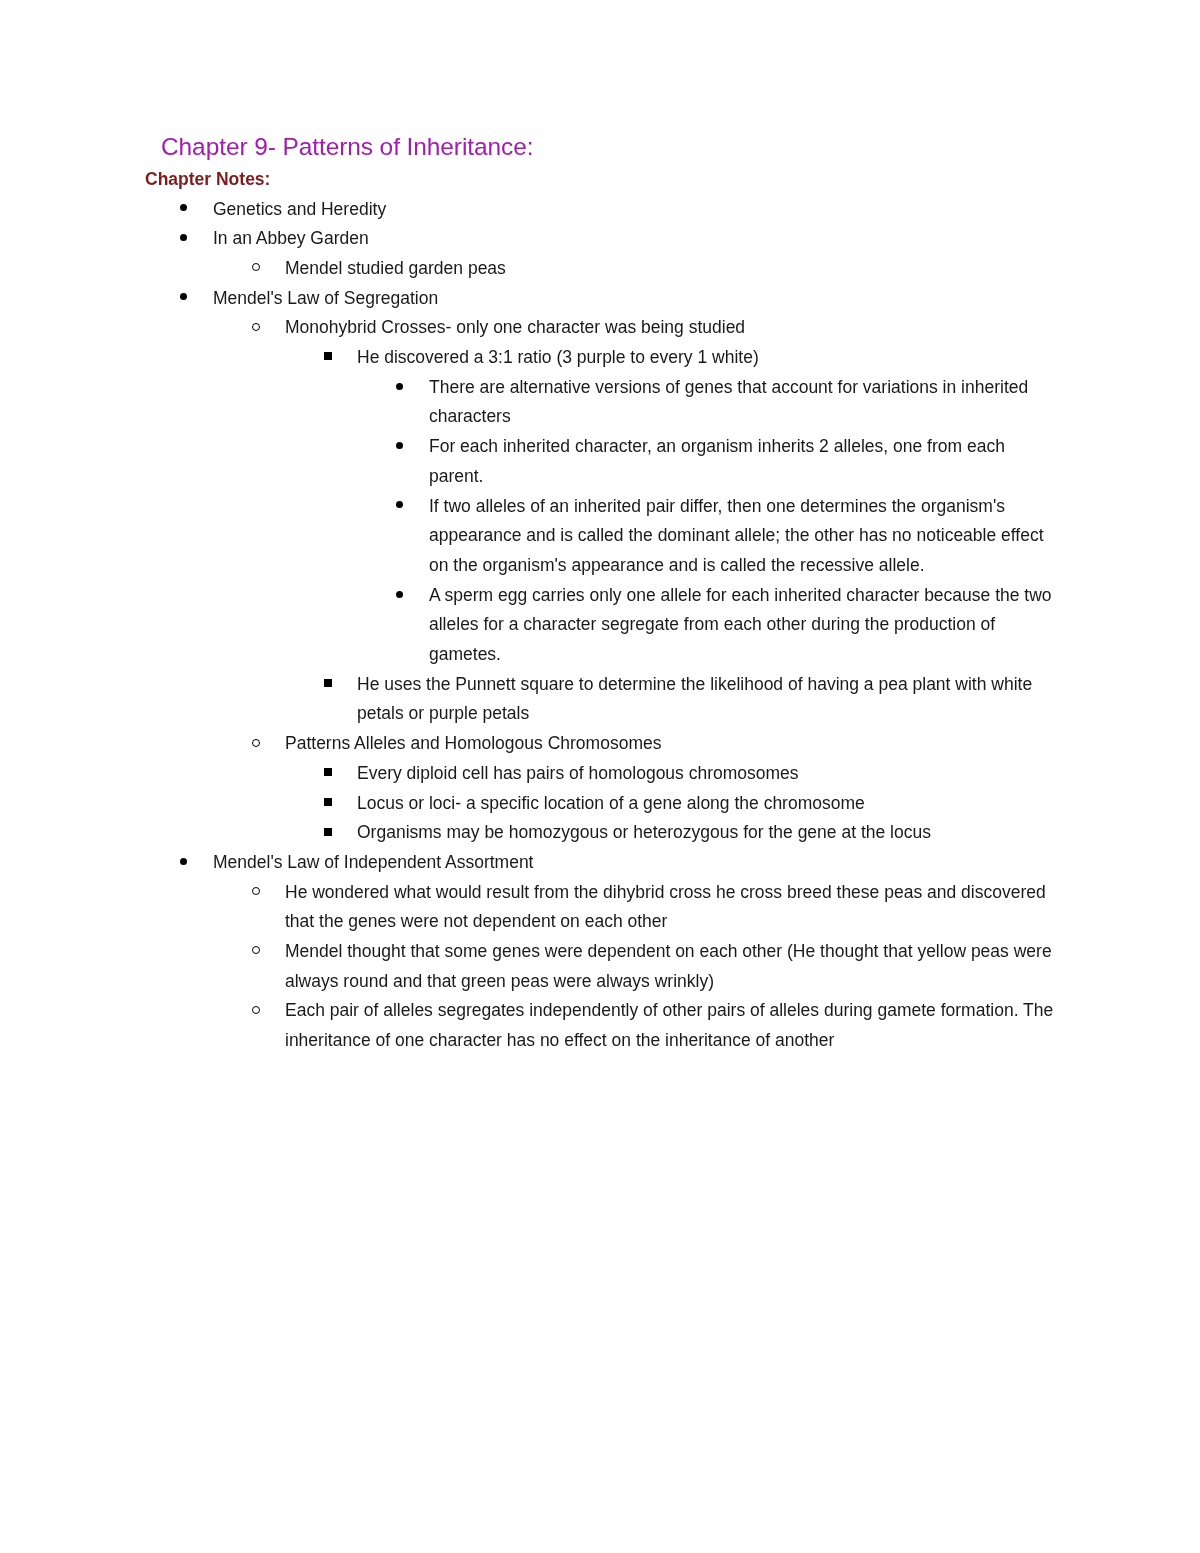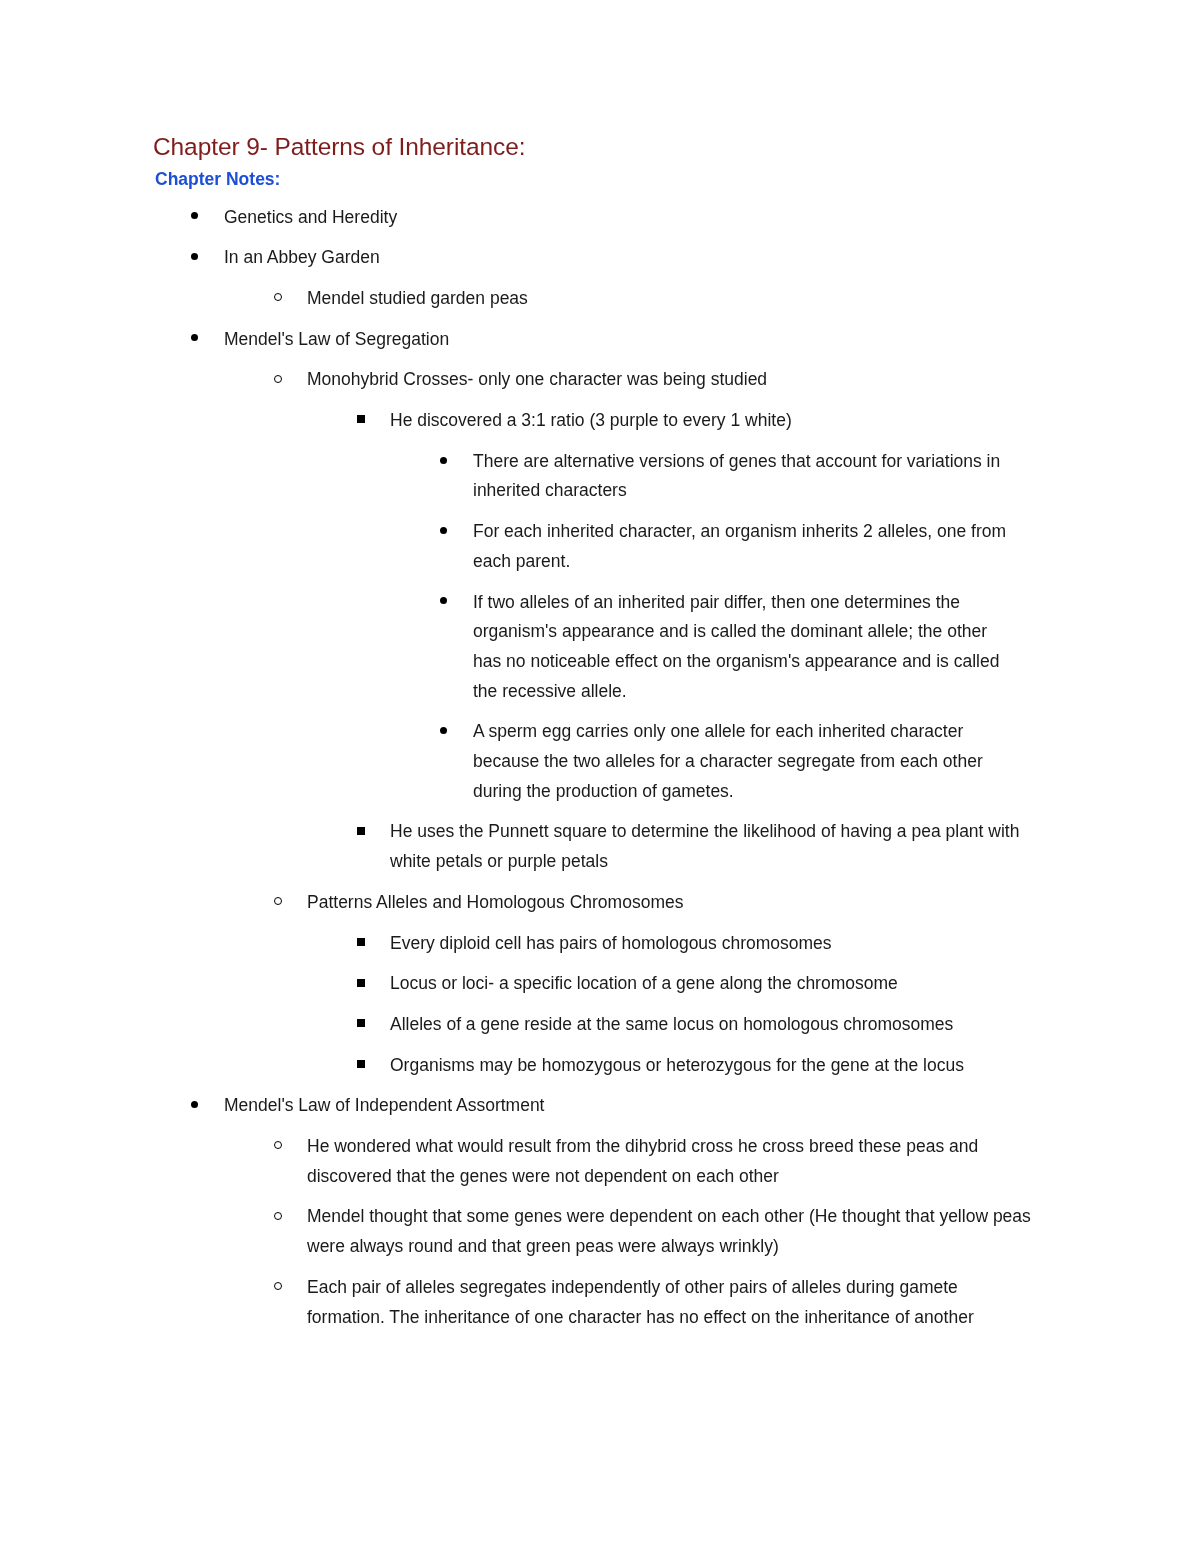--- a/index.html
+++ b/index.html
@@ -23,44 +23,44 @@
     left: 145px;
     top: 132px;
     width: 915px;
   }
 
   .doc-title {
     font-size: 24.5px;
     font-weight: 400;
     line-height: 1.22;
     letter-spacing: -0.1px;
-    margin: 0 0 6px 8px;
-    color: #7f1d1d;
+    margin: 0 0 6px 16px;
+    color: #a21caf;
     white-space: pre;
   }
   .doc-subtitle {
     font-size: 17.5px;
     font-weight: 700;
     line-height: 1.35;
-    margin: 0 0 3px 10px;
-    color: #1d4ed8;
+    margin: 0 0 3px 0;
+    color: #7f1d1d;
   }
 
   
   ul.outline, ul.outline ul {
     list-style: none;
     margin: 0;
     padding: 0;
   }
   ul.outline li {
     position: relative;
     font-size: 17.5px;
     line-height: 29.7px;
     color: #1a1a1a;
-    margin: 11px;
+    margin: 0;
     padding: 0;
   }
   ul.outline li > .bullet {
     position: absolute;
     left: 0;
     top: 0;
     width: 25px;
     text-align: left;
     line-height: 29.7px;
     color: #000000;
@@ -172,24 +172,20 @@
                 <li>
                   <span class="bullet"><span class="g-square"></span></span>
                   <span class="txt">Every diploid cell has pairs of homologous chromosomes</span>
                 </li>
                 <li>
                   <span class="bullet"><span class="g-square"></span></span>
                   <span class="txt">Locus or loci- a specific location of a gene along the chromosome</span>
                 </li>
                 <li>
                   <span class="bullet"><span class="g-square"></span></span>
-                  <span class="txt">Alleles of a gene reside at the same locus on homologous chromosomes</span>
-                </li>
-                <li>
-                  <span class="bullet"><span class="g-square"></span></span>
                   <span class="txt">Organisms may be homozygous or heterozygous for the gene at the locus</span>
                 </li>
               </ul>
             </li>
           </ul>
         </li>
         <li>
           <span class="bullet"><span class="g-disc"></span></span>
           <span class="txt">Mendel's Law of Independent Assortment</span>
           <ul>

